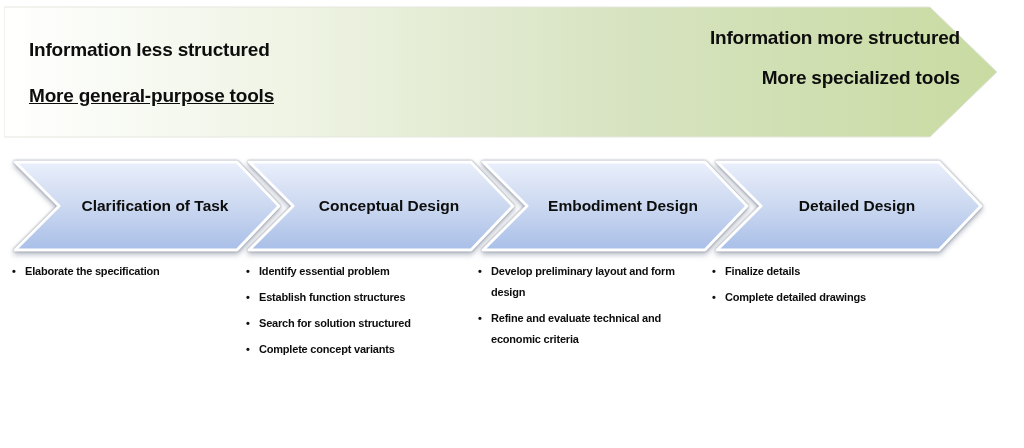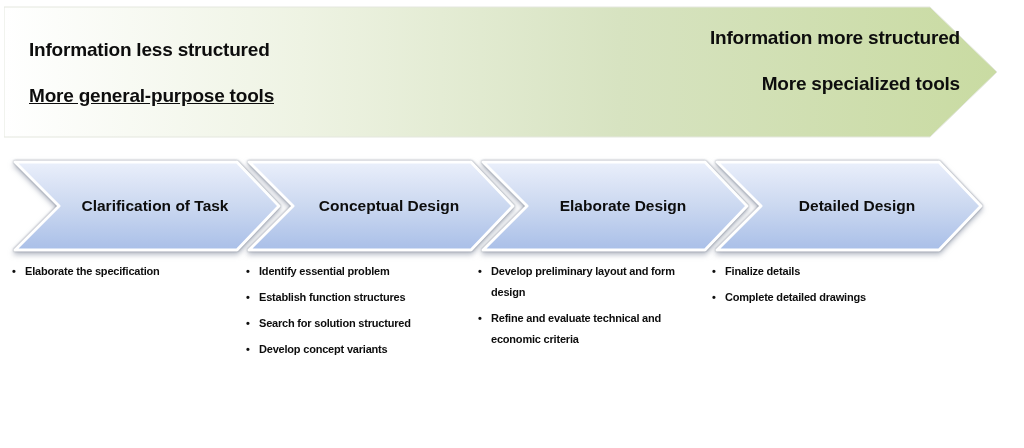--- a/index.html
+++ b/index.html
@@ -8,21 +8,21 @@
     font-family:"Liberation Sans","DejaVu Sans",sans-serif;font-weight:bold;color:#0d0d0d;
   }
 
   
   .green-arrow-wrap{position:absolute;left:4px;top:6px;width:994px;height:132px;}
   .green-arrow-wrap svg{position:absolute;left:0;top:0;}
   .arrow-line{position:absolute;font-size:19px;letter-spacing:-0.2px;white-space:nowrap;}
   .al1{left:25px;top:33px;}
   .al2{left:25px;top:79px;text-decoration:underline;}
   .ar1{right:38px;top:21px;}
-  .ar2{right:38px;top:67px;text-align:right;}
+  .ar2{right:38px;top:61px;text-align:right;}
 
   
   .stage{position:absolute;top:159px;width:270px;height:94px;}
   .stage svg{
     position:absolute;left:0;top:0;overflow:visible;
     filter:drop-shadow(0 0 1px rgba(125,133,148,.95)) drop-shadow(0 3px 2.5px rgba(120,130,150,.5));
   }
   .stage-label{
     position:absolute;left:48px;right:32px;top:0;height:94px;
     display:flex;align-items:center;justify-content:center;
@@ -84,39 +84,39 @@
     <svg width="270" height="94" viewBox="0 0 270 94">
       <path d="M3,3 L225,3 L267,47 L225,91 L3,91 L47,47 Z" fill="url(#blueGrad)" stroke="#ffffff" stroke-width="3" stroke-linejoin="round"></path>
     </svg>
     <div class="stage-label">Conceptual Design</div>
   </div>
 
   <div class="stage s3">
     <svg width="270" height="94" viewBox="0 0 270 94">
       <path d="M3,3 L225,3 L267,47 L225,91 L3,91 L47,47 Z" fill="url(#blueGrad)" stroke="#ffffff" stroke-width="3" stroke-linejoin="round"></path>
     </svg>
-    <div class="stage-label">Elaborate Design</div>
+    <div class="stage-label">Embodiment Design</div>
   </div>
 
   <div class="stage s4">
     <svg width="270" height="94" viewBox="0 0 270 94">
       <path d="M3,3 L225,3 L267,47 L225,91 L3,91 L47,47 Z" fill="url(#blueGrad)" stroke="#ffffff" stroke-width="3" stroke-linejoin="round"></path>
     </svg>
     <div class="stage-label">Detailed Design</div>
   </div>
 
   <ul class="bullets b1">
     <li>Elaborate the specification</li>
   </ul>
 
   <ul class="bullets b2">
     <li>Identify essential problem</li>
     <li>Establish function structures</li>
     <li>Search for solution structured</li>
-    <li>Develop concept variants</li>
+    <li>Complete concept variants</li>
   </ul>
 
   <ul class="bullets b3">
     <li>Develop preliminary layout and form design</li>
     <li>Refine and evaluate technical and economic criteria</li>
   </ul>
 
   <ul class="bullets b4">
     <li>Finalize details</li>
     <li>Complete detailed drawings</li>

